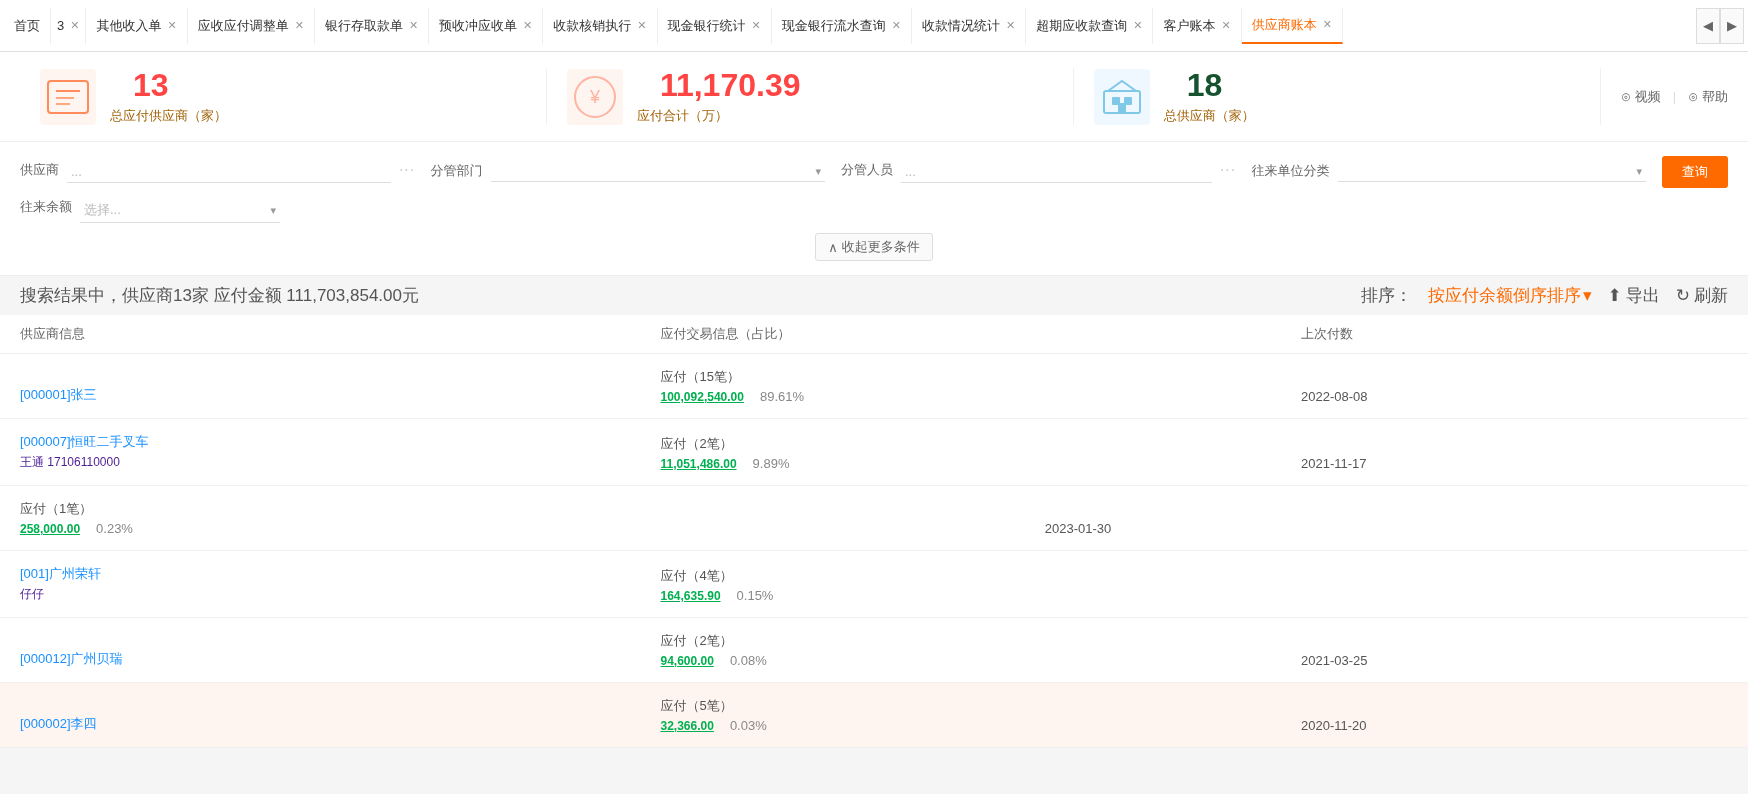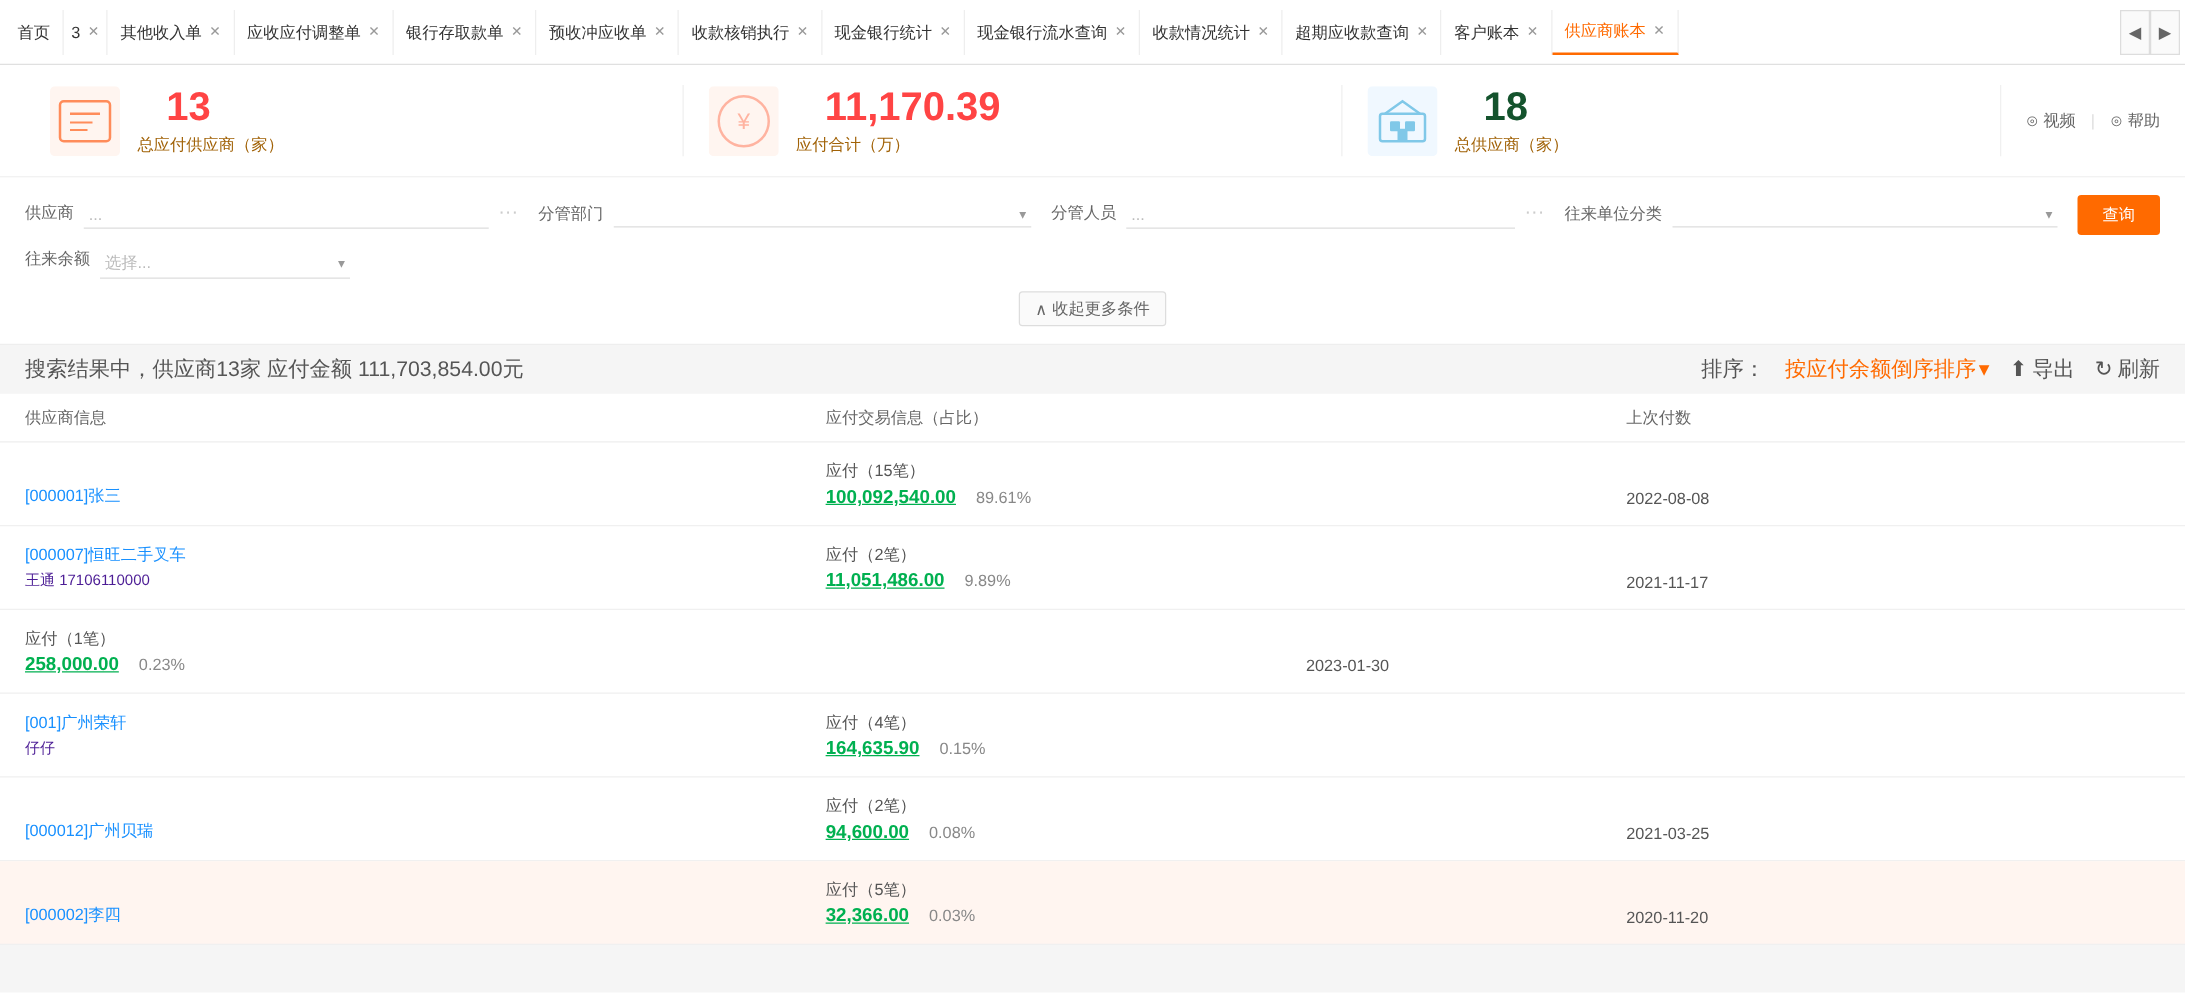--- a/index.html
+++ b/index.html
@@ -196,21 +196,21 @@
       border-bottom: 1px solid #f0f0f0;
       align-items: flex-end;
       font-size: 13px;
     }
     .table-row.highlighted { background: #fff5f0; }
 
     .supplier-name { color: #1890ff; cursor: pointer; text-decoration: none; }
     .supplier-sub { color: #4c1d95; font-size: 12px; margin-top: 3px; }
 
     .tx-label { color: #555; font-size: 13px; }
-    .tx-amount { color: #00b050; font-size: 15px; font-weight: bold; cursor: pointer; text-decoration: underline; }
+    .tx-amount { color: #00b050; font-size: 12px; font-weight: bold; cursor: pointer; text-decoration: underline; }
     .tx-percent { color: #888; font-size: 13px; margin-left: 16px; }
     .tx-row { display: flex; align-items: center; gap: 0; margin-top: 3px; }
 
     .last-pay-date { color: #555; }
   </style>
 </head>
 <body>
 
 <div class="top-nav">
   <div class="nav-tab">

